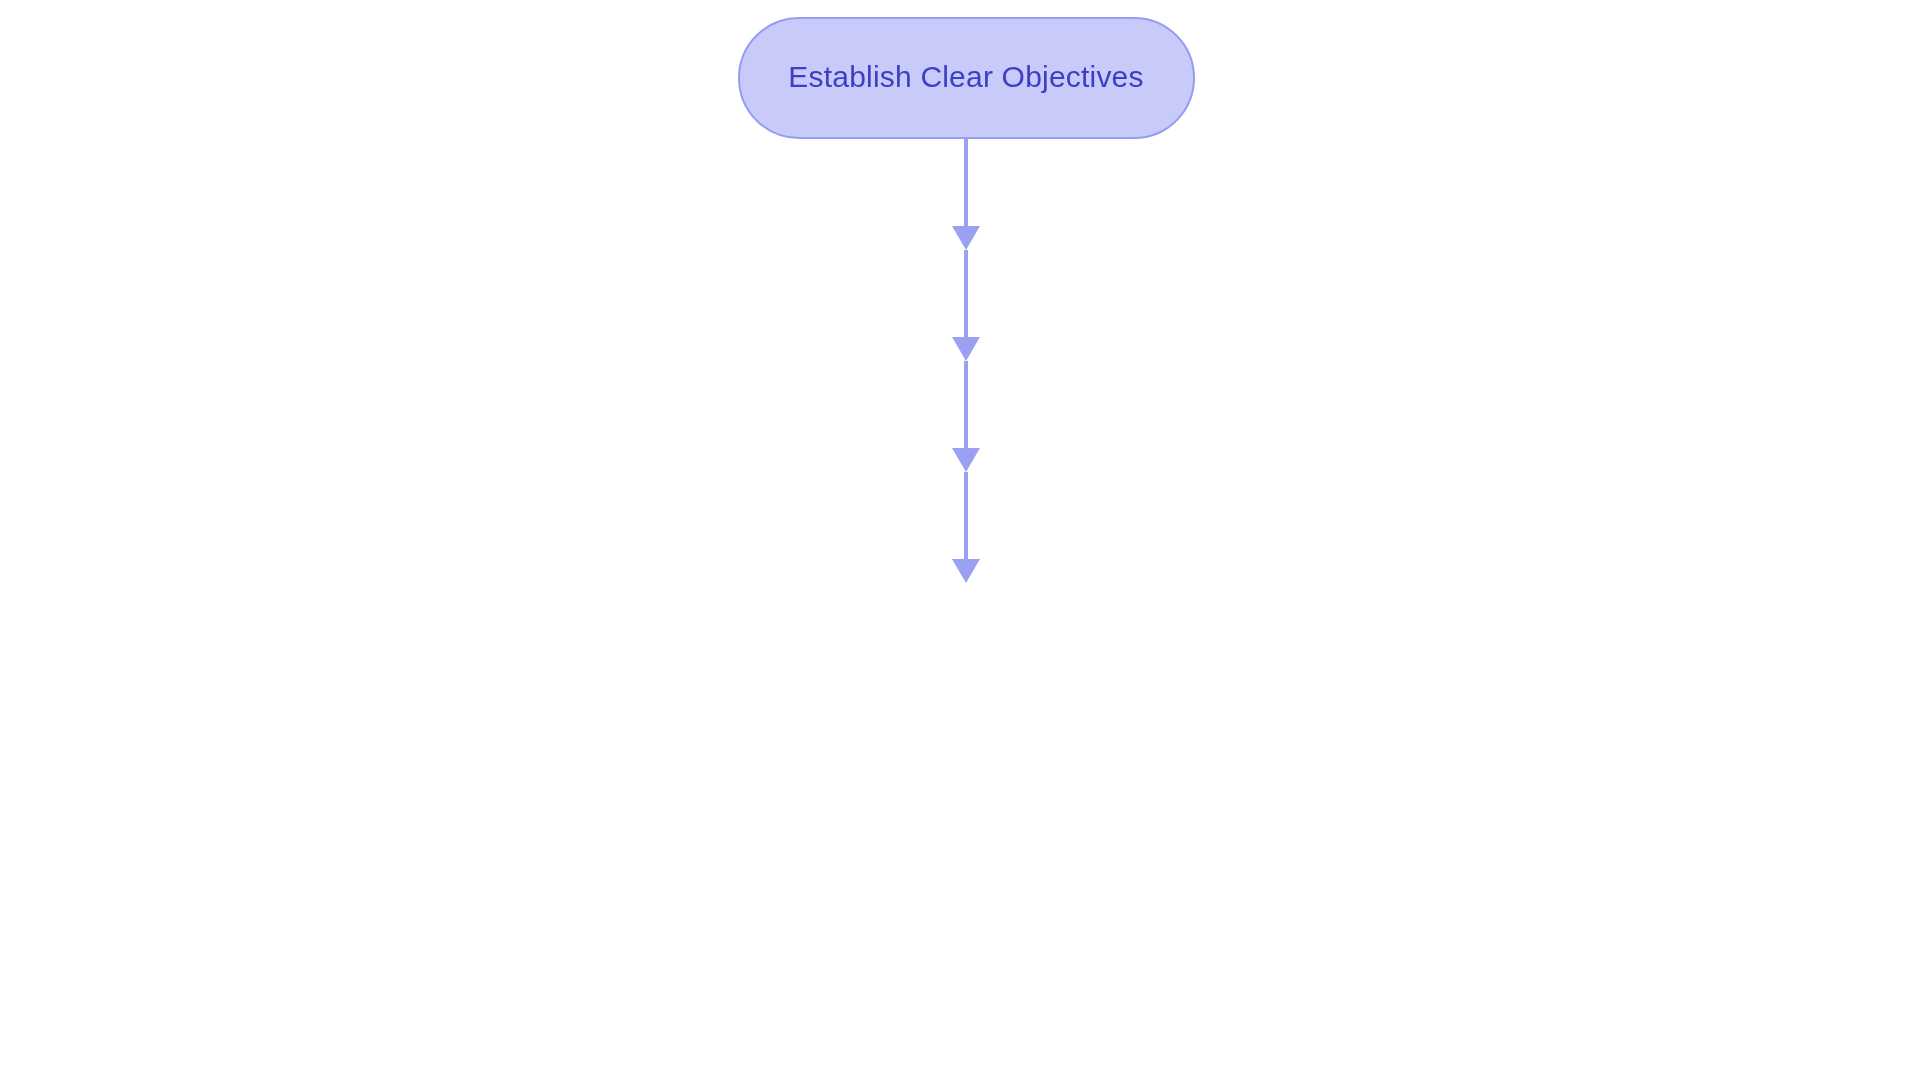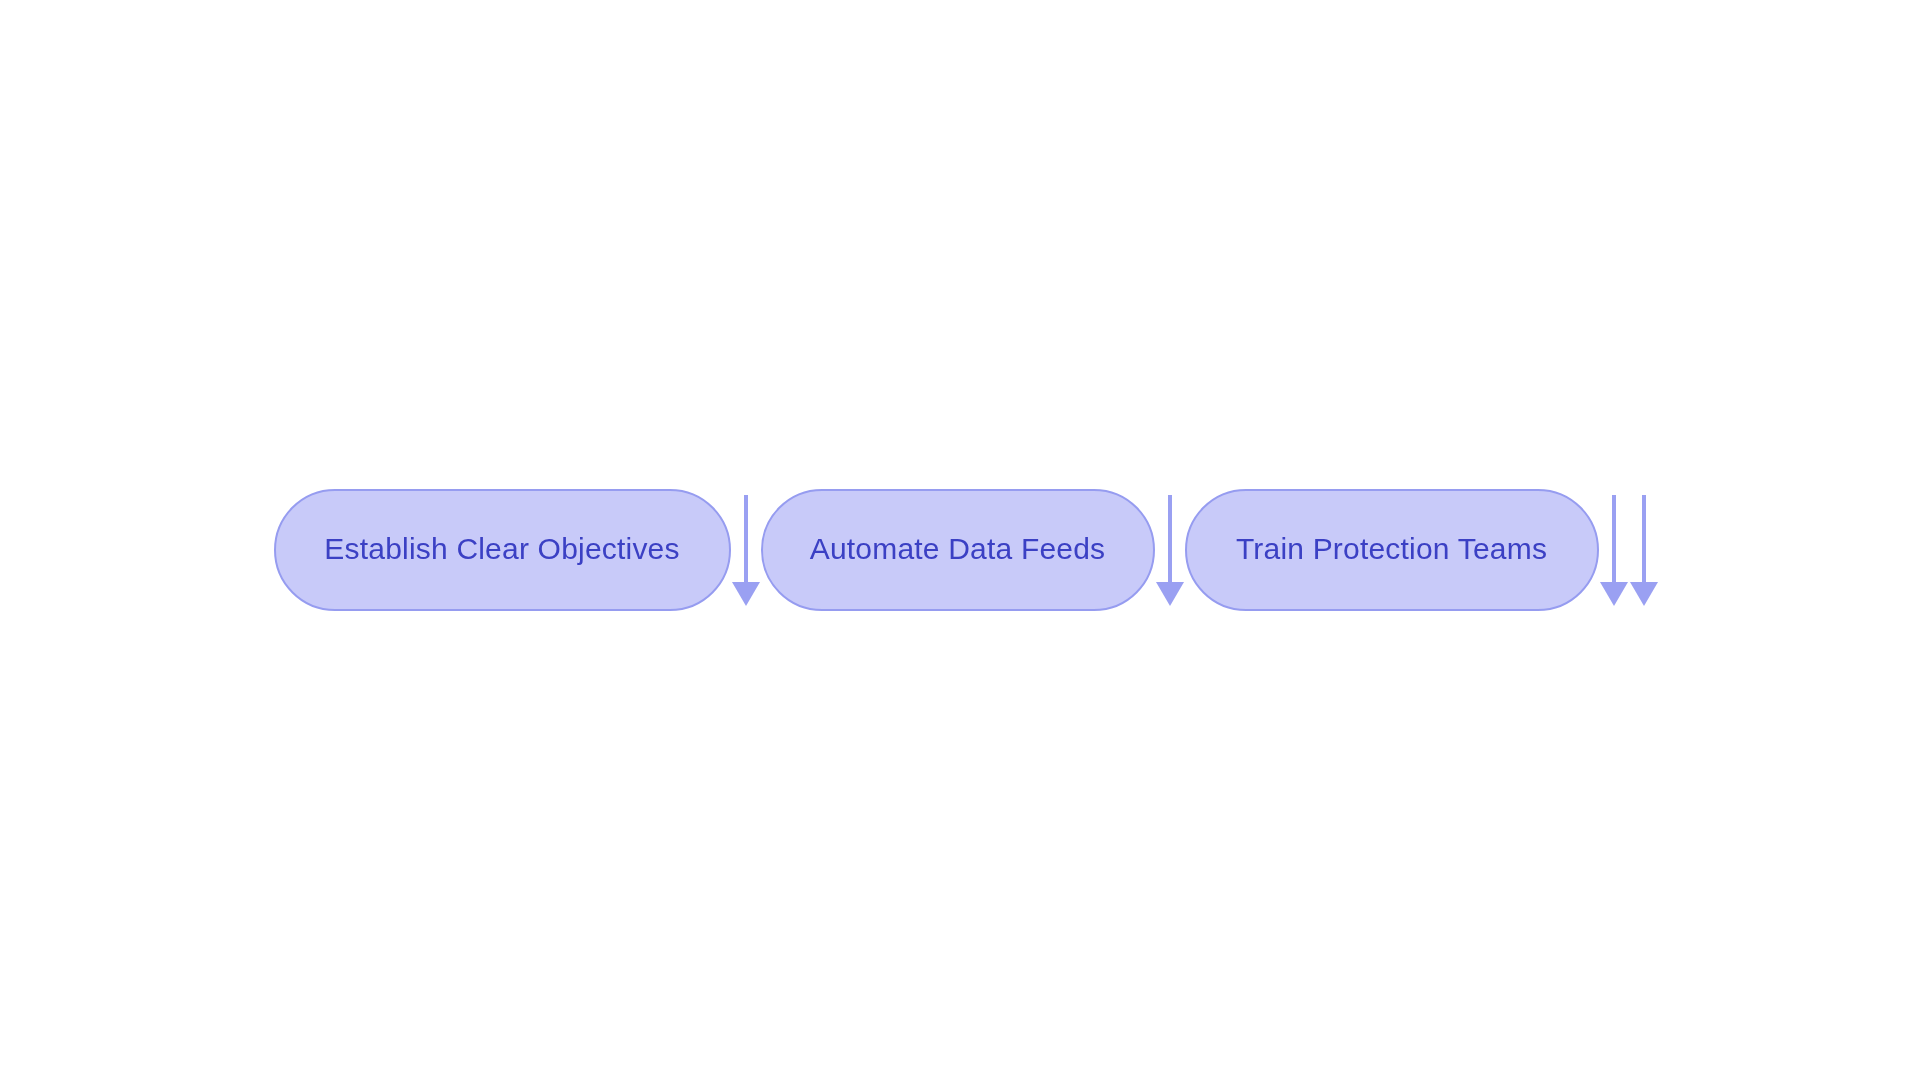--- a/index.html
+++ b/index.html
@@ -23,21 +23,21 @@
   }
   .canvas {
     position: relative;
     width: 1920px;
     height: 1083px;
     display: flex;
     justify-content: center;
   }
   .flow-column {
     display: flex;
-    flex-direction: row;
+    flex-direction: column;
     align-items: center;
     padding-top: 17px;
     margin-left: 12px;
   }
   .node {
     height: 122px;
     border-radius: 61px;
     background: var(--node-fill);
     border: 2px solid var(--node-border);
     display: flex;
@@ -89,32 +89,26 @@
 
     <div class="node n1">
       <span class="node-label">Establish Clear Objectives</span>
     </div>
 
     <div class="arrow">
       <div class="arrow-line"></div>
       <div class="arrow-head"></div>
     </div>
 
-    <div class="node n2">
-      <span class="node-label">Automate Data Feeds</span>
-    </div>
 
     <div class="arrow">
       <div class="arrow-line"></div>
       <div class="arrow-head"></div>
     </div>
 
-    <div class="node n3">
-      <span class="node-label">Train Protection Teams</span>
-    </div>
 
     <div class="arrow">
       <div class="arrow-line"></div>
       <div class="arrow-head"></div>
     </div>
 
 
     <div class="arrow">
       <div class="arrow-line"></div>
       <div class="arrow-head"></div>

